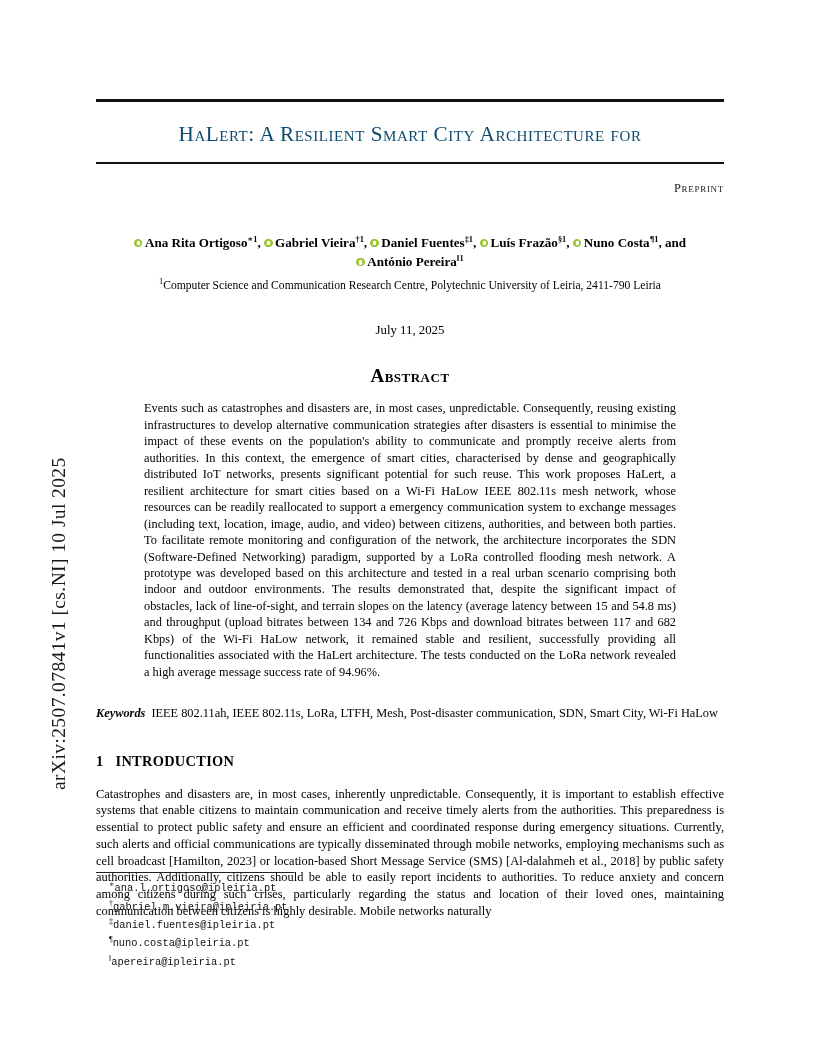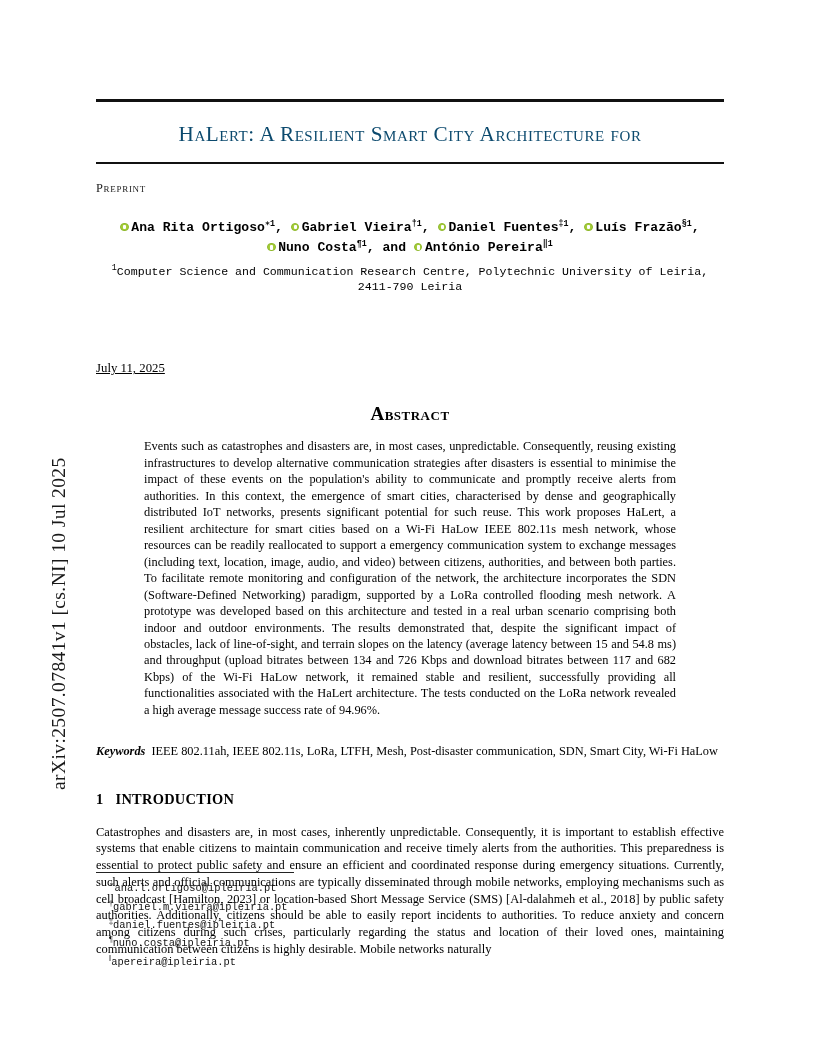--- a/index.html
+++ b/index.html
@@ -68,36 +68,35 @@
     line-height: 1.42;
     font-variant: small-caps;
     letter-spacing: 0.55px;
     padding: 17px 8px 13px 8px;
     color: #0c4a6e;
   }
   #paper-title .tline { display: block; }
 
   
   #preprint-label {
-    text-align: left;
+    text-align: right;
     font-variant: small-caps;
     font-size: 12.4px;
     letter-spacing: 0.7px;
     margin-top: 17px;
     color: #1a1a1a;
   }
 
   
   #authors-block {
-    margin-top: 22px;
+    margin-top: 38px;
     text-align: center;
     font-size: 13.1px;
     line-height: 1.45;
     font-weight: bold;
-    font-family: Liberation Mono, monospace;
   }
   .author-entry { white-space: nowrap; }
   .orcid-icon {
     display: inline-block;
     width: 8.5px;
     height: 8.5px;
     border-radius: 50%;
     background: #a6ce39;
     border: 1px solid #8fb82e;
     position: relative;
@@ -124,23 +123,23 @@
     margin-top: 5px;
     text-align: center;
     font-size: 11.6px;
     font-weight: normal;
     line-height: 1.3;
   }
   #affiliation .sup { font-weight: normal; }
 
   
   #paper-date {
-    margin-top: 67px;
+    margin-top: 30px;
+    text-align: center;
     font-size: 12.8px;
-    text-decoration: underline;
   }
 
   
   #abstract-heading {
     margin-top: 27px;
     text-align: center;
     font-variant: small-caps;
     font-weight: bold;
     font-size: 19px;
     letter-spacing: 0.5px;

